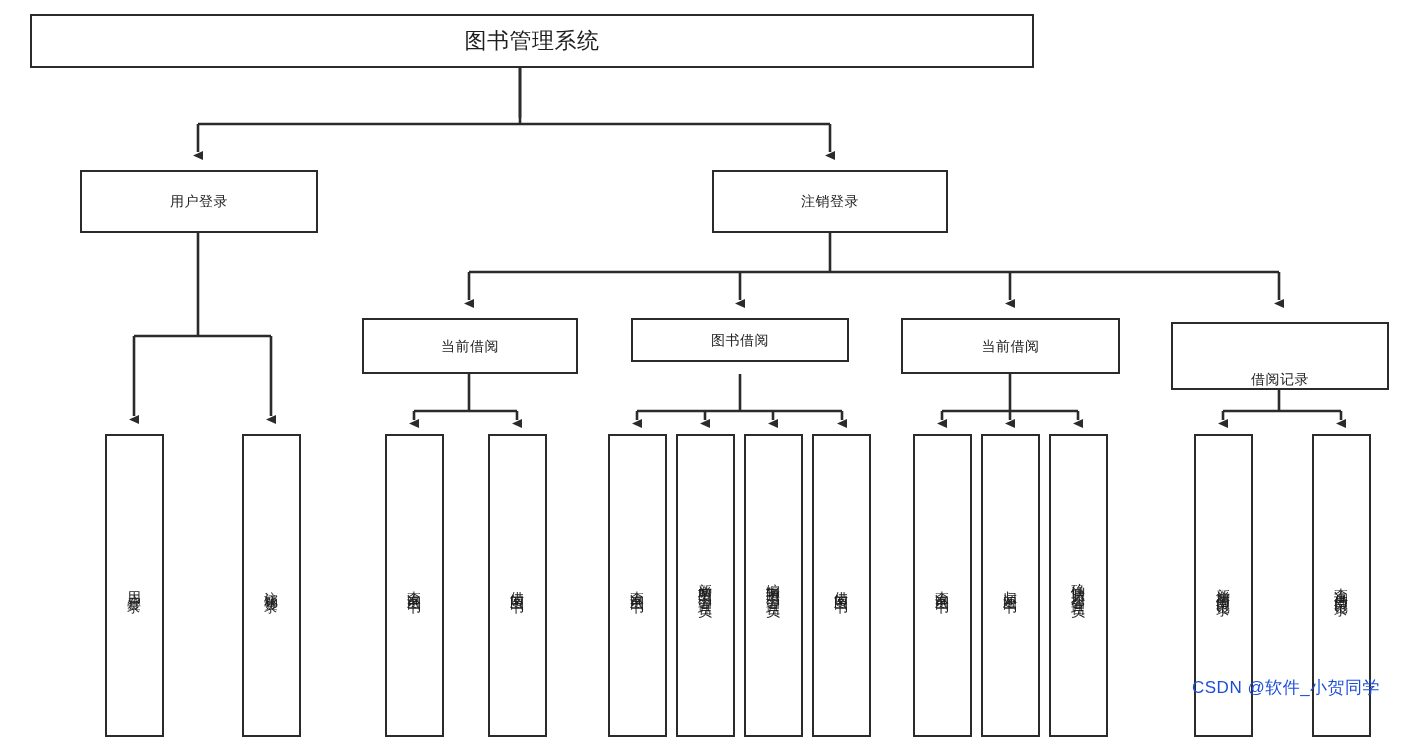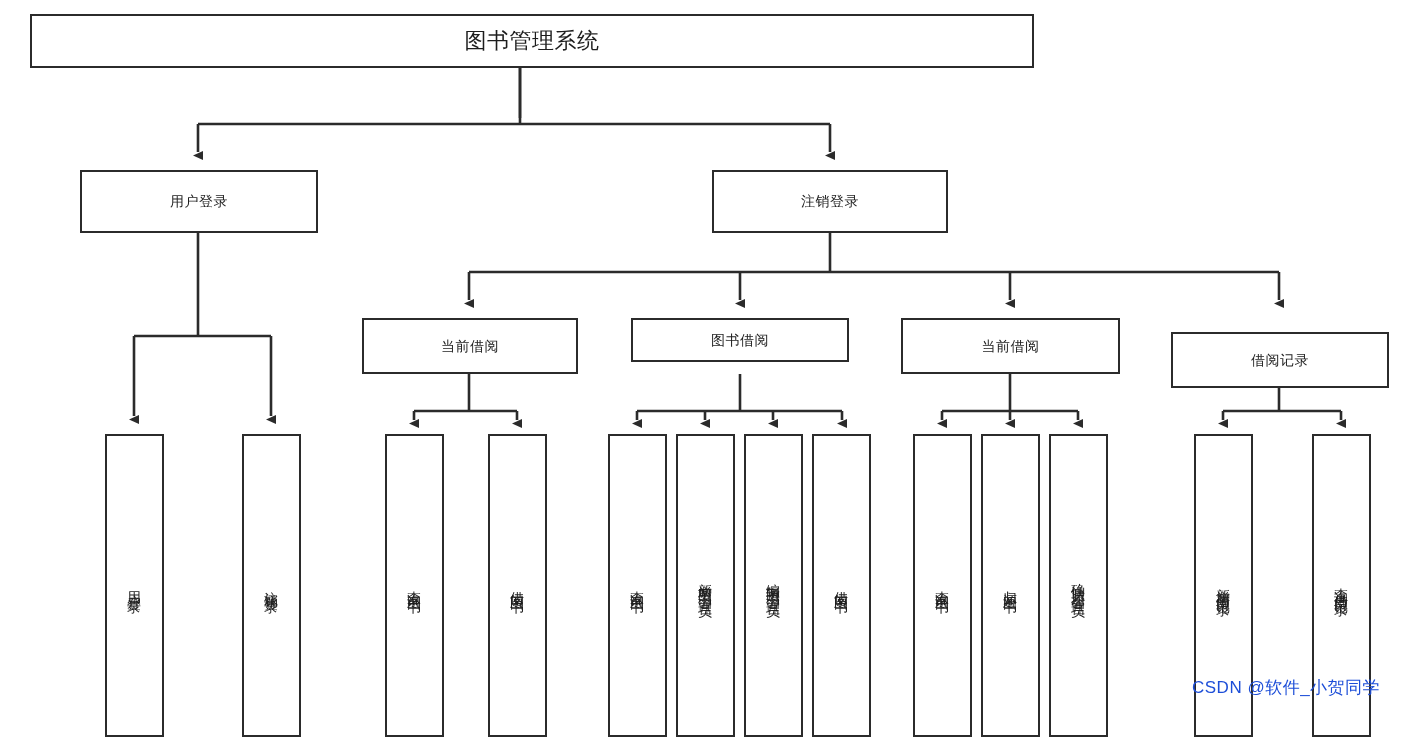--- a/index.html
+++ b/index.html
@@ -154,21 +154,21 @@
 
   <div class="node-box" style="left:362px; top:318px; width:216px; height:56px;">
     <span class="node-label">当前借阅</span>
   </div>
   <div class="node-box" style="left:631px; top:318px; width:218px; height:44px;">
     <span class="node-label">图书借阅</span>
   </div>
   <div class="node-box" style="left:901px; top:318px; width:219px; height:56px;">
     <span class="node-label">当前借阅</span>
   </div>
-  <div class="node-box" style="left:1171px; top:332px; width:218px; height:56px;">
+  <div class="node-box" style="left:1171px; top:322px; width:218px; height:68px;align-items:flex-end;">
     <span class="node-label">借阅记录</span>
   </div>
 
   <div class="node-box vertical" style="left:105px; top:434px; width:59px; height:303px;">
     <span class="node-label">用户登录</span>
   </div>
   <div class="node-box vertical" style="left:242px; top:434px; width:59px; height:303px;">
     <span class="node-label">注销登录</span>
   </div>
 

